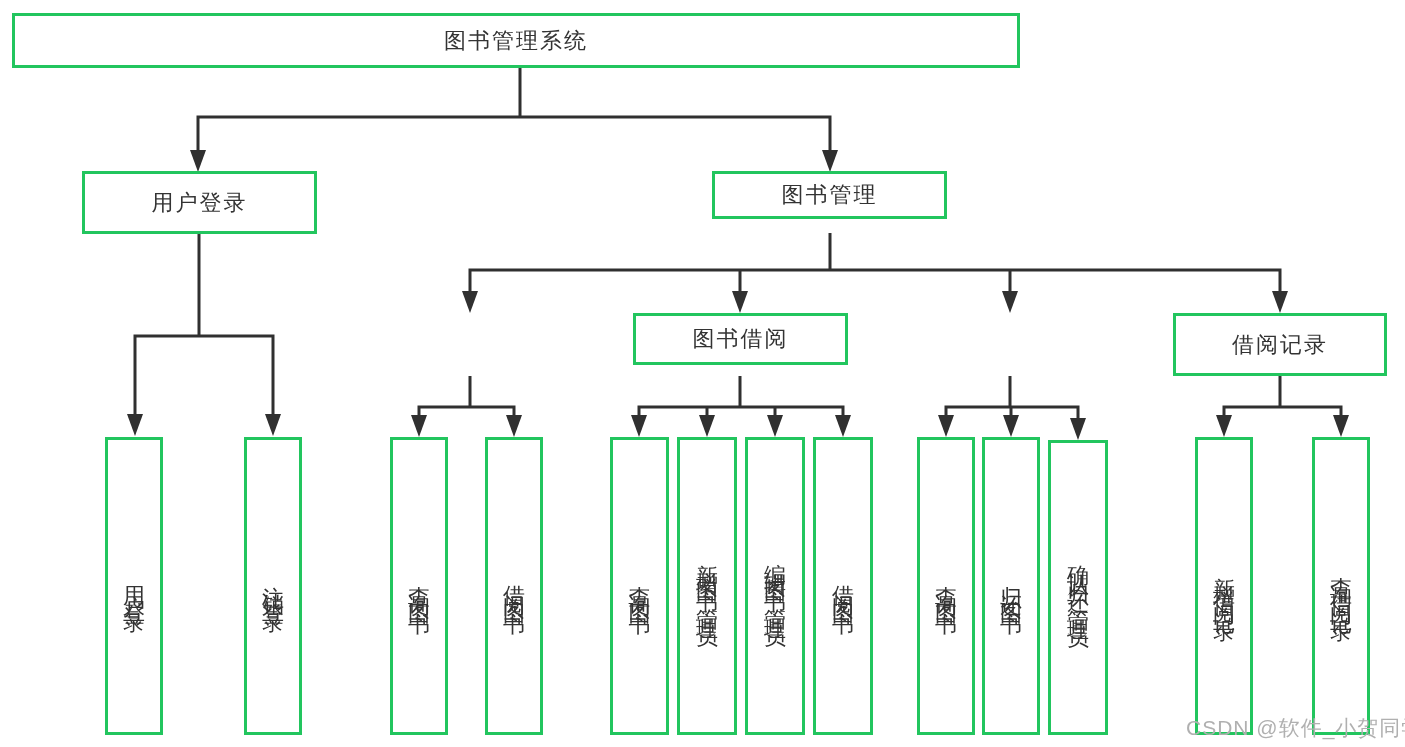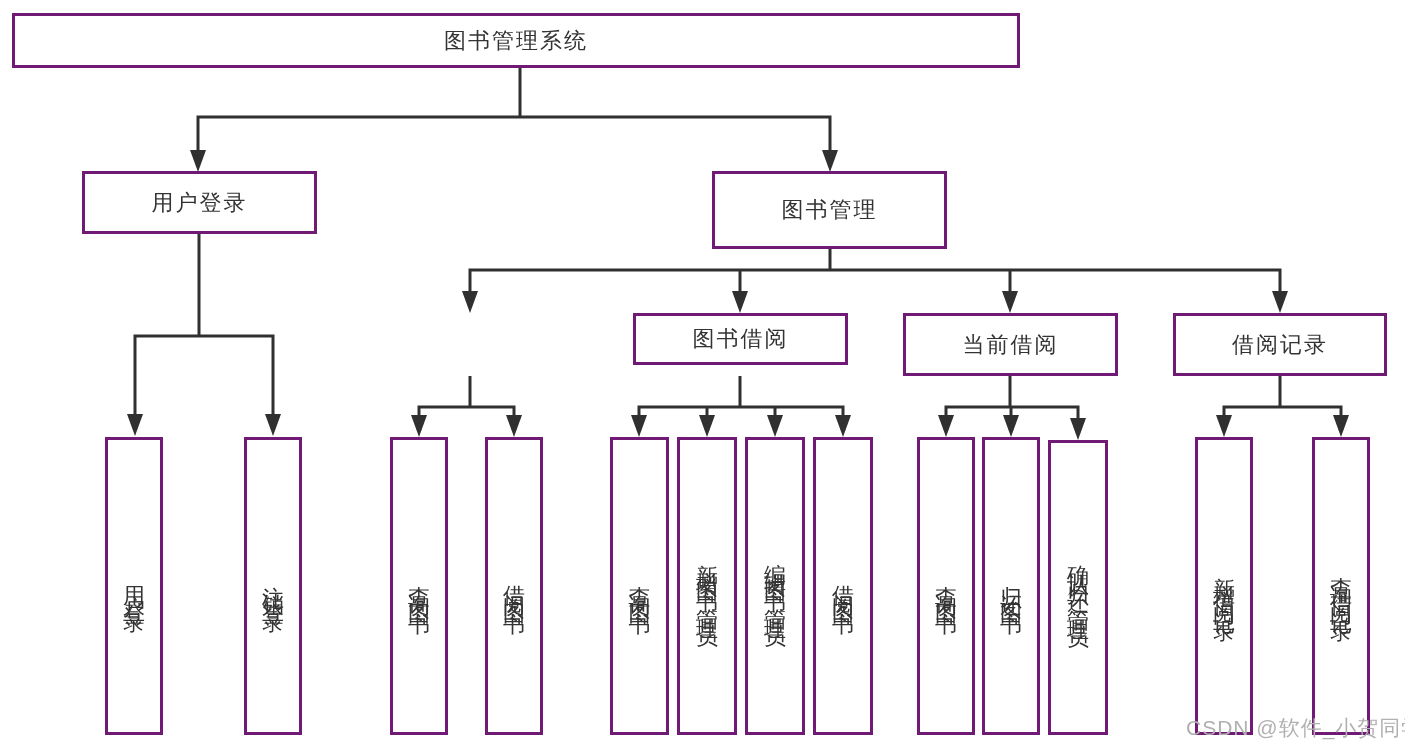--- a/index.html
+++ b/index.html
@@ -9,21 +9,21 @@
     background:#ffffff;
     font-family:"Liberation Sans",sans-serif;
     overflow:hidden;
   }
   .wires{position:absolute;left:0;top:0;width:1405px;height:747px;}
   .wires path{fill:none;stroke:#303030;stroke-width:3;}
   .wires polygon{fill:#303030;stroke:none;}
   .node{
     position:absolute;
     box-sizing:border-box;
-    border:3px solid #701a75;
+    border:3px solid #22c55e;
     background:#ffffff;
     display:flex;
     align-items:center;
     justify-content:center;
     color:#333333;
     font-size:22px;
     letter-spacing:2px;
     text-align:center;
     white-space:nowrap;
   }
@@ -87,24 +87,23 @@
     <g>
       <path d="M1280,376 V407 M1222.5,407 H1342.5 M1224,407 V418 M1341,407 V418"></path>
       <polygon points="1216,415 1232,415 1224,437"></polygon>
       <polygon points="1333,415 1349,415 1341,437"></polygon>
     </g>
   </svg>
 
   <div class="node" style="left:12px;top:13px;width:1008px;height:55px">图书管理系统</div>
 
   <div class="node" style="left:82px;top:171px;width:235px;height:63px">用户登录</div>
-  <div class="node" style="left:712px;top:171px;width:235px;height:78px">图书管理</div>
+  <div class="node" style="left:712px;top:171px;width:235px;height:48px">图书管理</div>
 
   <div class="node" style="left:633px;top:313px;width:215px;height:52px">图书借阅</div>
-  <div class="node" style="left:903px;top:313px;width:215px;height:63px">当前借阅</div>
   <div class="node" style="left:1173px;top:313px;width:214px;height:63px">借阅记录</div>
 
   <div class="node v" style="left:105px;top:437px;width:58px;height:298px">用户登录</div>
   <div class="node v" style="left:244px;top:437px;width:58px;height:298px">注销登录</div>
 
   <div class="node v" style="left:390px;top:437px;width:58px;height:298px">查询图书</div>
   <div class="node v" style="left:485px;top:437px;width:58px;height:298px">借阅图书</div>
 
   <div class="node v" style="left:610px;top:437px;width:59px;height:298px">查询图书</div>
   <div class="node v" style="left:677px;top:437px;width:60px;height:298px">新增图书（管理员）</div>

